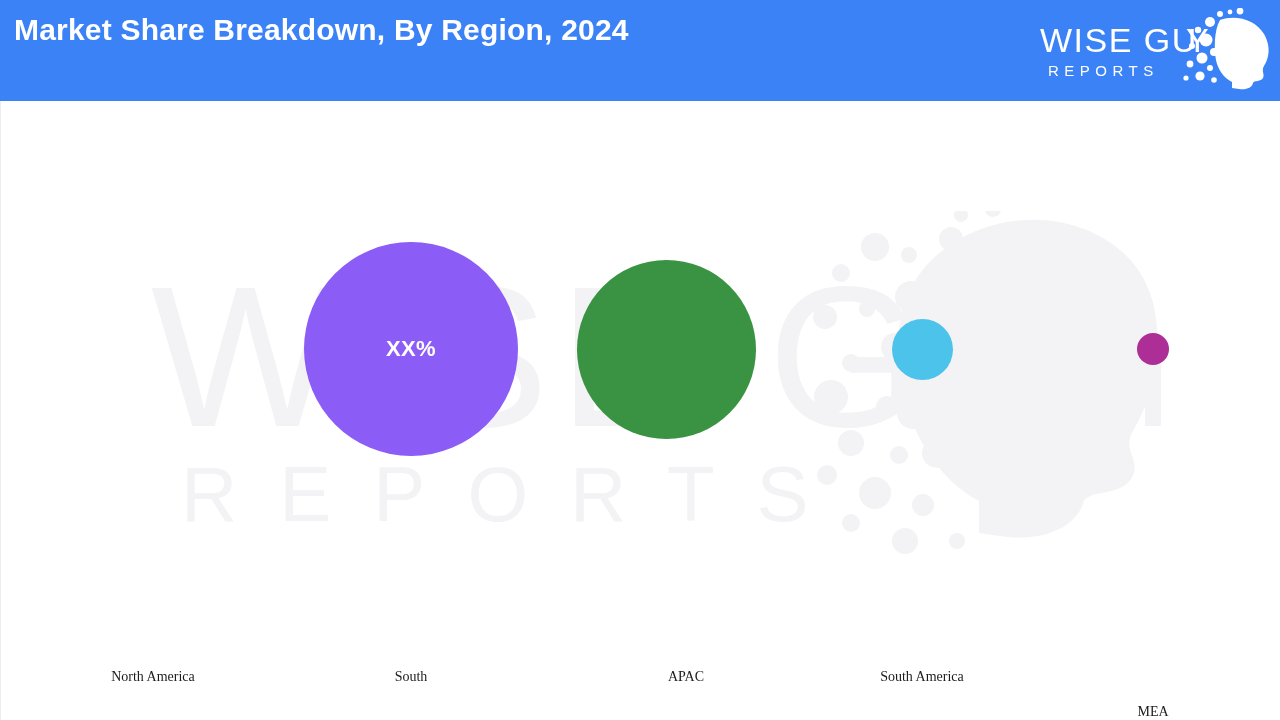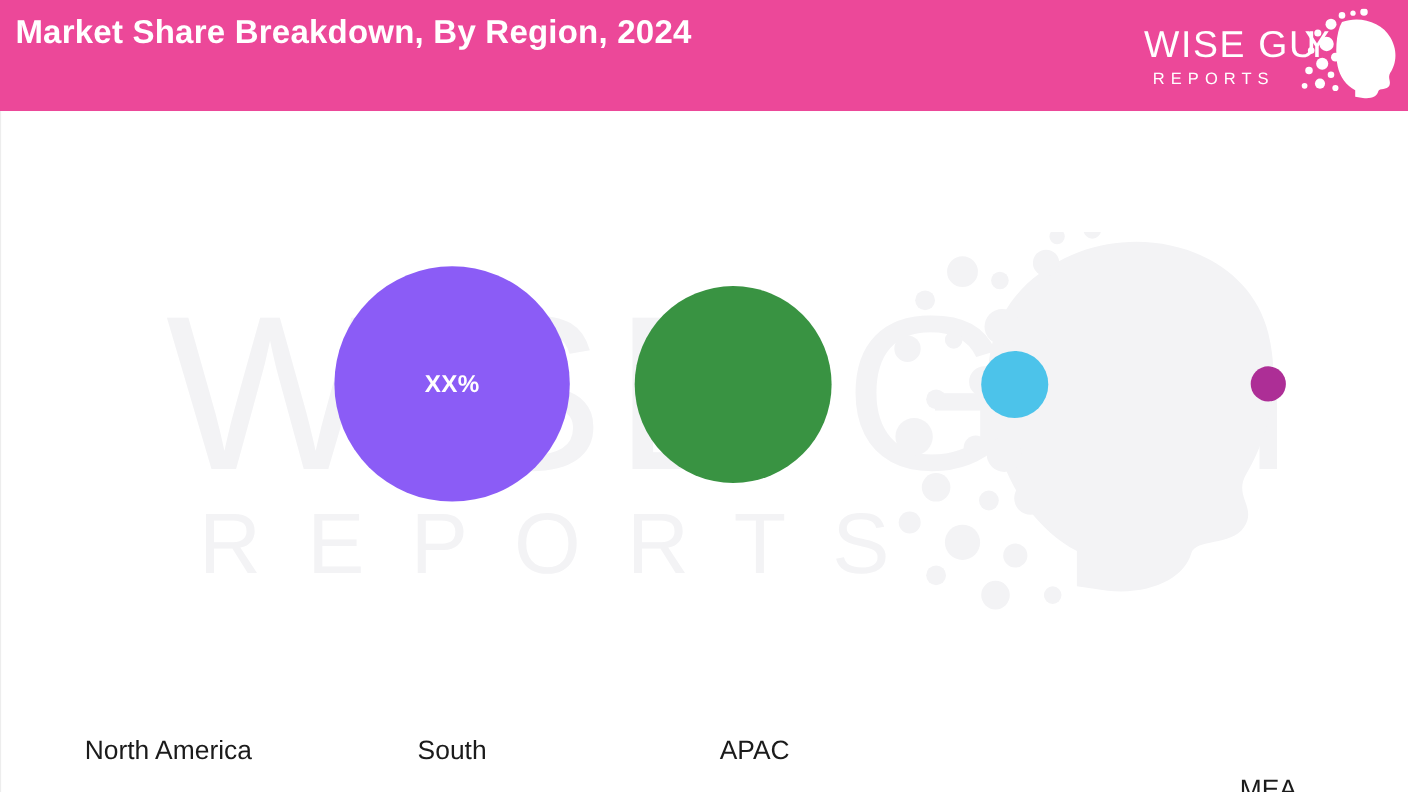--- a/index.html
+++ b/index.html
@@ -21,21 +21,21 @@
     box-sizing: border-box;
   }
 
   
   .header {
     position: absolute;
     left: 0;
     top: 0;
     width: 1280px;
     height: 101px;
-    background: #ec4899;
+    background: #3b82f6;
     overflow: hidden;
   }
   .header-title {
     position: absolute;
     left: 14px;
     top: 13px;
     font-size: 30px;
     font-weight: bold;
     color: #ffffff;
     letter-spacing: 0.2px;
@@ -90,24 +90,25 @@
     font-size: 27px;
     letter-spacing: 0.3px;
     user-select: none;
   }
   .bubble-label.small { font-size: 22px; }
 
   
   .cat-label {
     position: absolute;
     top: 568px;
-    font-size: 24px;
+    font-size: 14px;
     color: #1b1b1b;
     white-space: nowrap;
     transform: translateX(-50%);
+    font-family: Liberation Serif, serif;
   }
 </style>
 </head>
 <body>
 
 <div class="page">
 
   <div class="header">
     <div class="header-title">Market Share Breakdown, By Region, 2024</div>
 
@@ -195,16 +196,17 @@
       <span class="bubble-label small"></span>
     </div>
 
     <div class="bubble" style="width:32px;height:32px;left:1136px;top:232px;background:#ad2e96;">
       <span class="bubble-label small"></span>
     </div>
 
     <div class="cat-label" style="left:152px;">North America</div>
     <div class="cat-label" style="left:410px;">South</div>
     <div class="cat-label" style="left:685px;">APAC</div>
+    <div class="cat-label" style="left:921px;">South America</div>
     <div class="cat-label" style="left:1152px;margin-top:35px;">MEA</div>
 
   </div>
 </div>
 
 </body></html>

